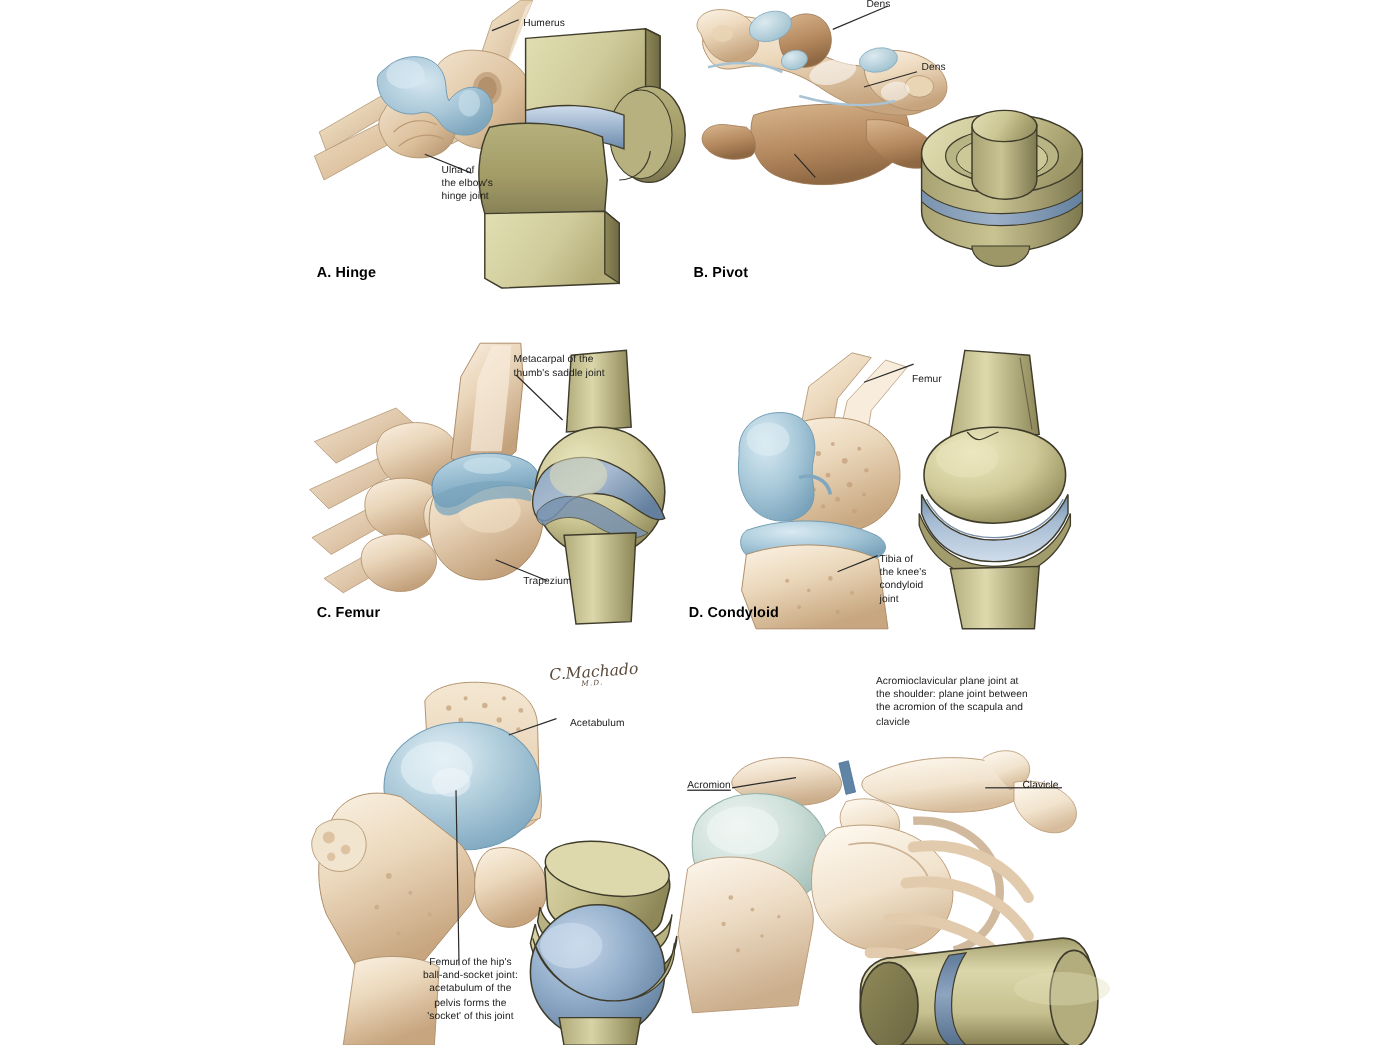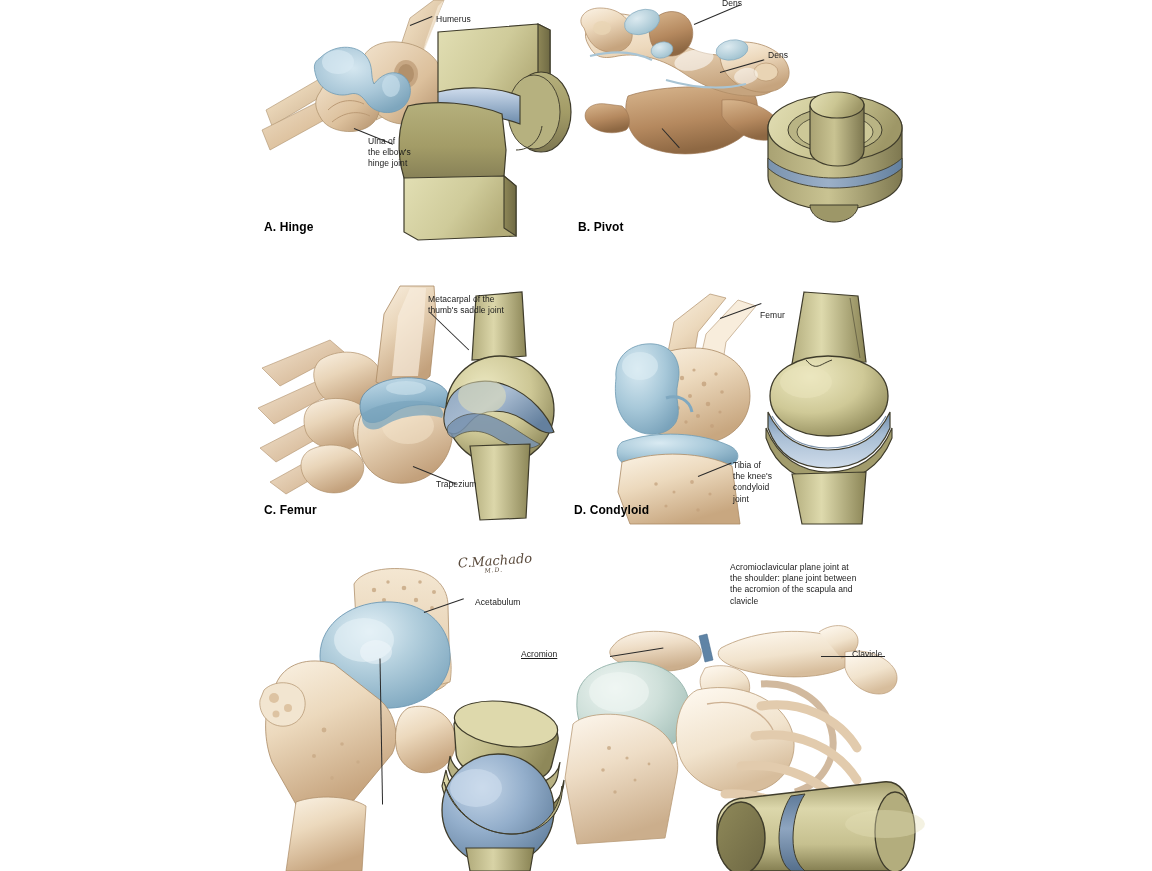--- a/index.html
+++ b/index.html
@@ -9,21 +9,21 @@
     font-family:"Liberation Sans","DejaVu Sans",sans-serif;
     color:#111;
   }
   .stage{position:absolute;left:0;top:0;width:1152px;height:871px;}
 
   
   .lbl{
     position:absolute;font-size:8.5px;line-height:11.2px;
     color:#1a1a1a;white-space:pre-line;letter-spacing:.05px;
   }
-  .lbl.r{text-decoration:underline;}
+  .lbl.r{text-align:right;text-decoration:underline;}
   .lbl.c{text-align:center;}
   .panel-title{
     position:absolute;font-size:12px;font-weight:bold;color:#000;
     letter-spacing:.1px;
   }
   .sig{
     position:absolute;font-family:"DejaVu Serif","Liberation Serif",serif;
     font-style:italic;color:#5a4a3c;font-size:13px;
     transform:rotate(-4deg);white-space:nowrap;
   }
@@ -537,20 +537,25 @@
                C300 268 280 286 254 286 C222 286 196 264 186 234 Z" fill="#b8b283" stroke="#3f3c2b" stroke-width="1"></path>
 
       <path d="M208 300 L276 300 L272 323 L212 323 Z" fill="url(#stemE)" stroke="#3f3c2b" stroke-width="1.2"></path>
     </g>
   </svg>
 
   <div class="ld" style="left:166px;top:64px;width:42px;transform:rotate(-19deg);"></div>
   <div class="ld" style="left:122px;top:110px;width:146px;transform:rotate(89deg);"></div>
 
   <div class="lbl" style="left:177px;top:49px;margin-left:40px;">Acetabulum</div>
+  <div class="lbl c" style="left:70px;top:248px;width:128px;">Femur of the hip's
+ball-and-socket joint:
+acetabulum of the
+pelvis forms the
+'socket' of this joint</div>
 
   <div class="sig" style="left:200px;top:5px;">
     <span>C.Machado</span>
     <small>M.D.</small>
   </div>
 </div>
 
 <div class="panel" style="left:565px;top:548px;width:345px;height:323px;">
 
   <svg width="345" height="323" viewBox="0 0 345 323">

